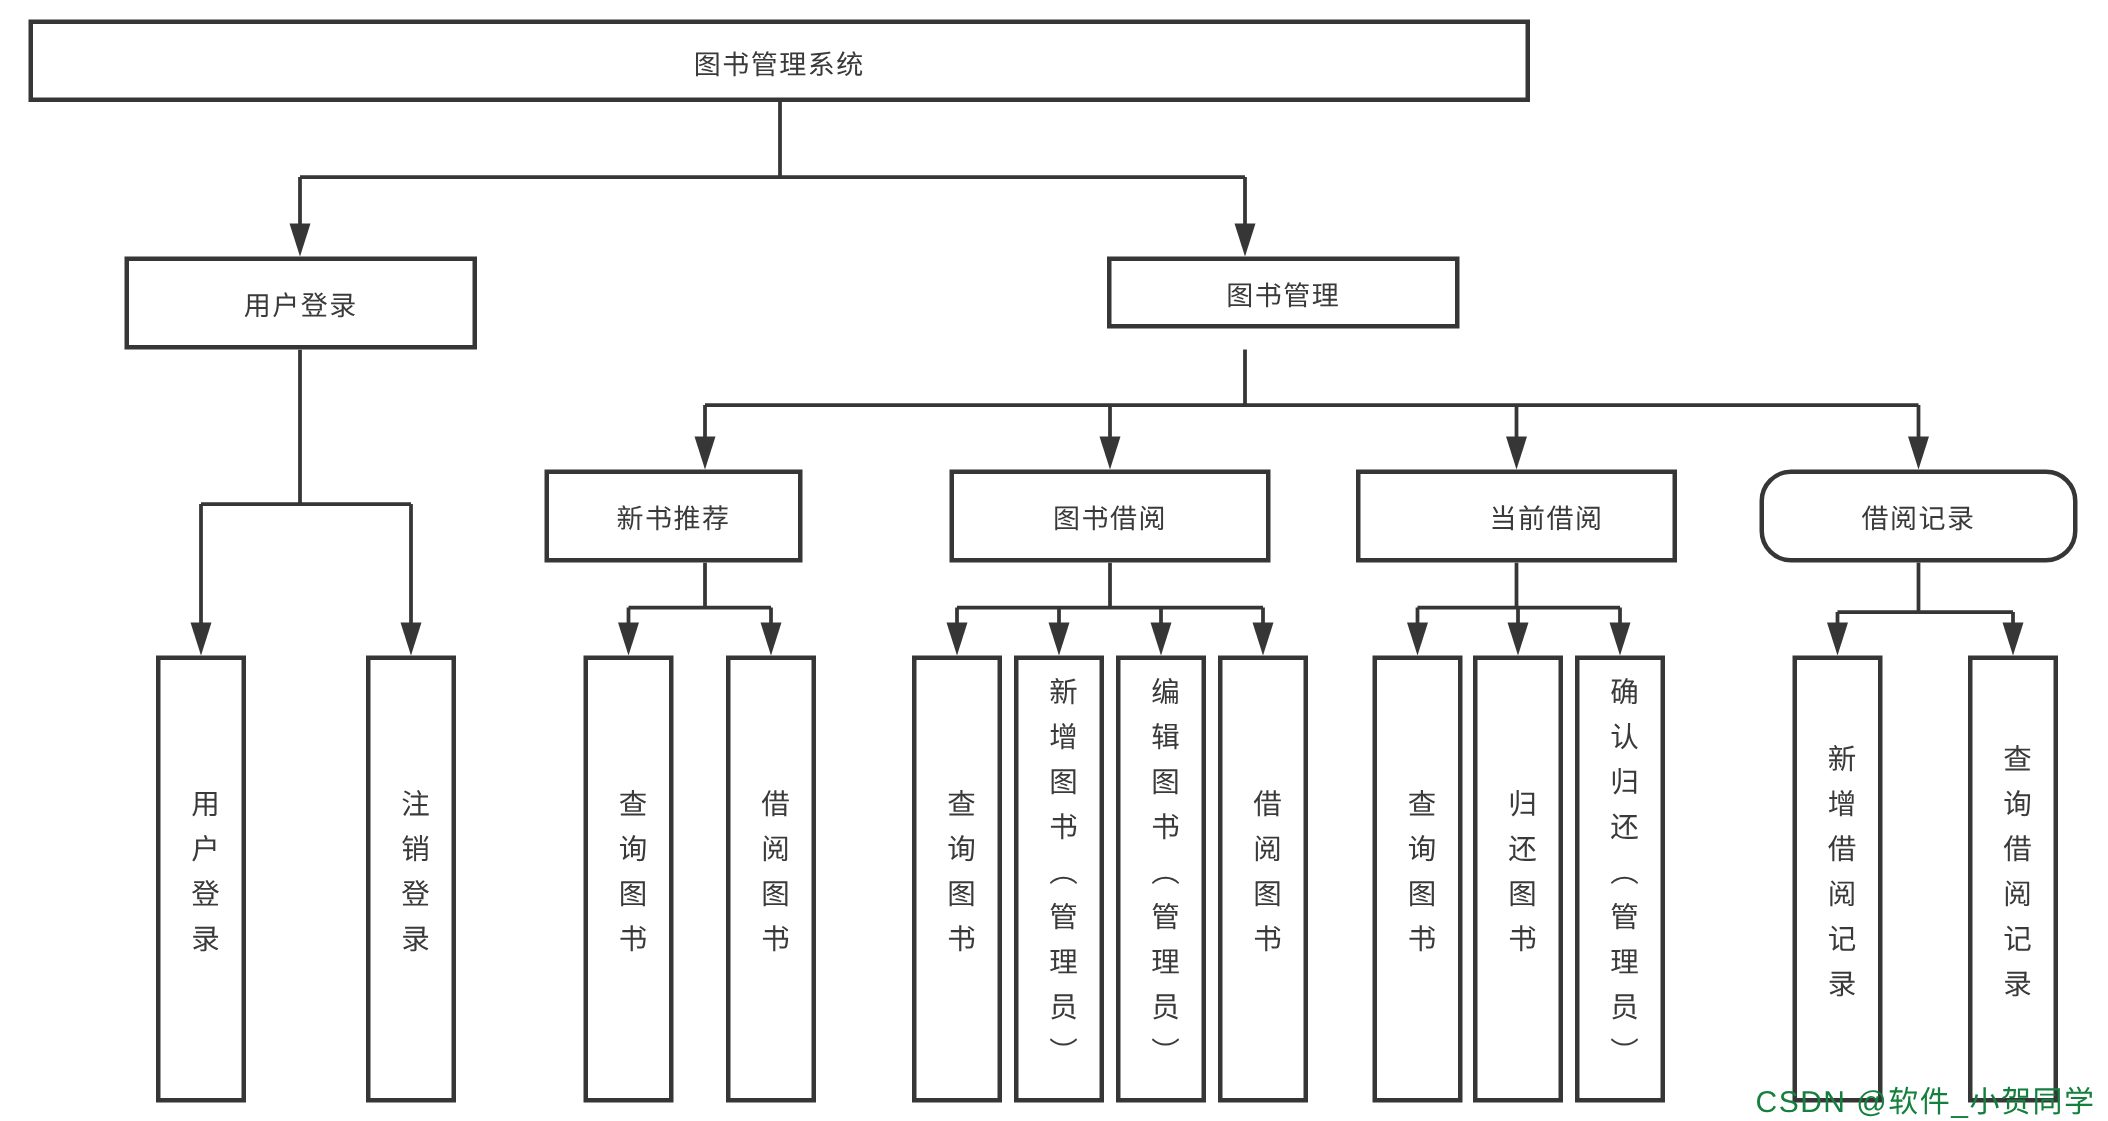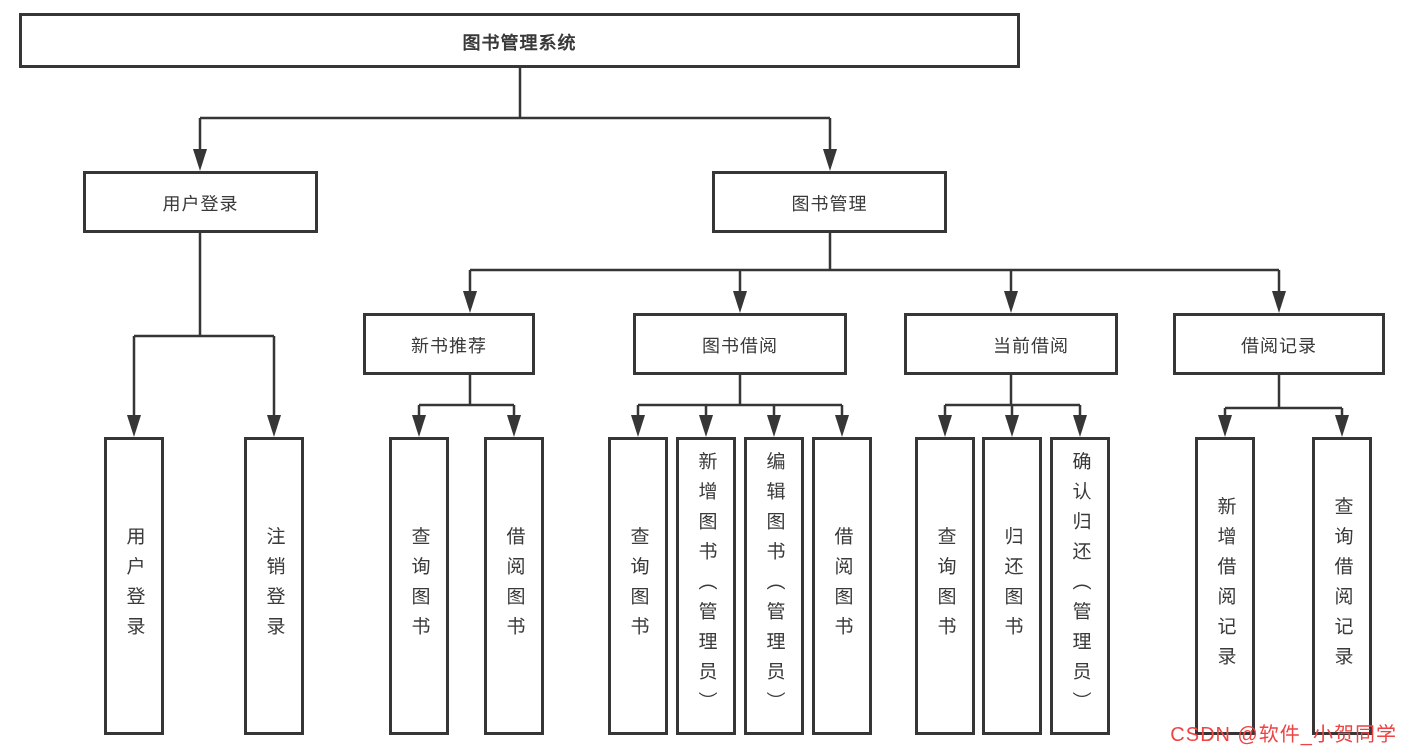--- a/index.html
+++ b/index.html
@@ -21,56 +21,56 @@
     box-sizing: border-box;
     background: #ffffff;
     border: 3px solid #363636;
     color: #3a3a3a;
     display: flex;
     align-items: center;
     justify-content: center;
     text-align: center;
   }
   .node.h { font-size: 18px; letter-spacing: 1px; }
-  .node.root { font-size: 18px; font-weight: bold; }
+  .node.root { font-size: 18px; }
   .node.v span.vtext {
     writing-mode: vertical-lr;
     text-orientation: mixed;
     font-size: 19px;
     letter-spacing: 11px;
     line-height: 1;
   }
   
   .n-root        { left: 19px;   top: 13px;  width: 1001px; height: 55px; }
   .n-userlogin   { left: 83px;   top: 171px; width: 235px;  height: 62px; }
-  .n-bookmgmt    { left: 712px;  top: 171px; width: 235px;  height: 62px; }
+  .n-bookmgmt    { left: 738px;  top: 171px; width: 235px;  height: 48px; }
   .n-newbook     { left: 363px;  top: 313px; width: 172px;  height: 62px; }
   .n-borrow      { left: 633px;  top: 313px; width: 214px;  height: 62px; align-items: center; }
   .n-current     { left: 904px;  top: 313px; width: 214px;  height: 62px; padding-left: 40px; }
-  .n-records     { left: 1173px; top: 313px; width: 212px;  height: 62px; }
+  .n-records     { left: 1173px; top: 313px; width: 212px;  height: 62px; border-radius: 21px; }
   .leaf          { top: 437px;   width: 60px; height: 298px; }
   .n-a1 { left: 104px; }
   .n-a2 { left: 244px; }
   .n-b1 { left: 389px; }
   .n-b2 { left: 484px; }
   .n-c1 { left: 608px; }
   .n-c2 { left: 676px; }
   .n-c3 { left: 744px; }
   .n-c4 { left: 812px; }
   .n-d1 { left: 915px; }
   .n-d2 { left: 982px; }
   .n-d3 { left: 1050px; }
   .n-e1 { left: 1195px; }
   .n-e2 { left: 1312px; }
   .watermark {
     position: absolute;
     right: 8px;
     top: 718px;
     font-size: 20px;
-    color: #ef4444;
+    color: #15803d;
     letter-spacing: 1px;
     white-space: nowrap;
   }
 </style>
 </head>
 <body>
 
 <div class="canvas">
 
   <svg class="wires" width="1405" height="747" viewBox="0 0 1405 747" aria-hidden="true">

